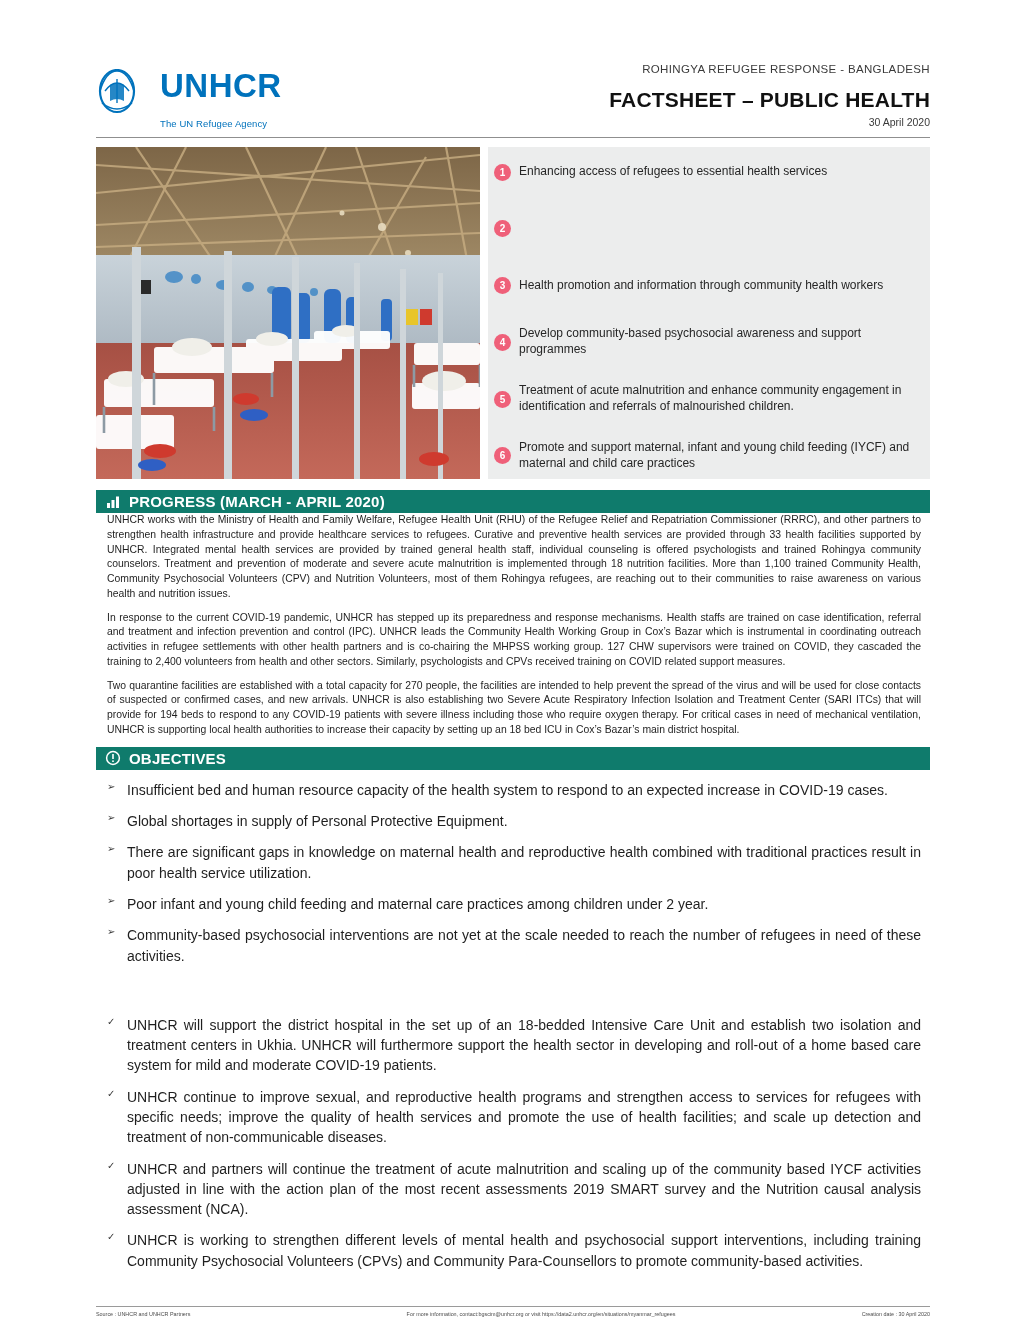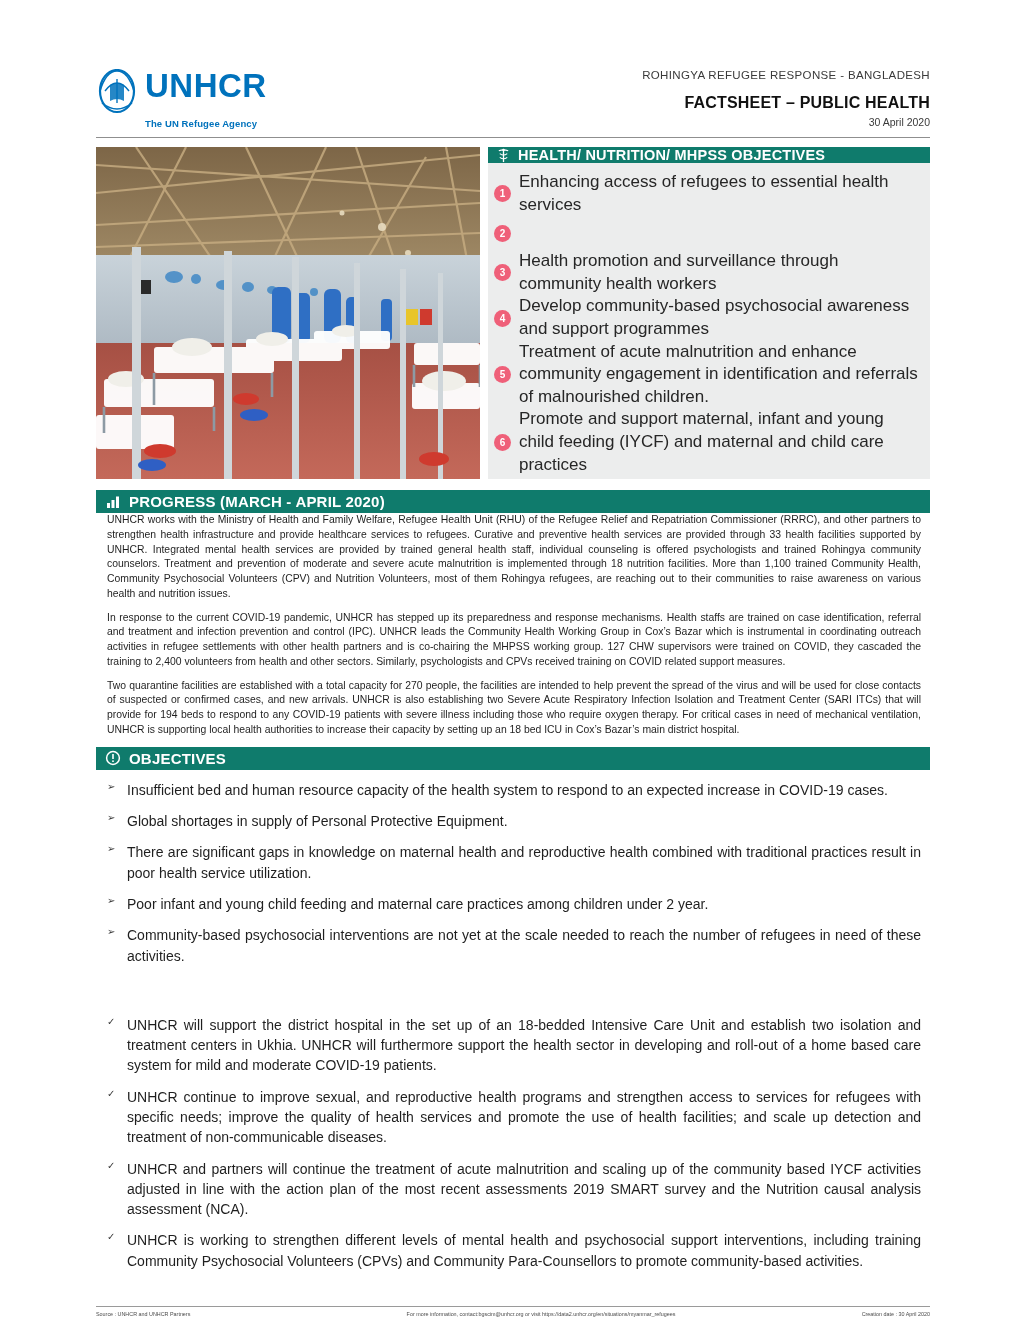--- a/index.html
+++ b/index.html
@@ -30,21 +30,21 @@
   .header {
     display: flex;
     align-items: flex-end;
     justify-content: space-between;
     padding-top: 66px;
     height: 64px;
   }
   .logo-wrap {
     display: flex;
     align-items: flex-start;
-    gap: 7px;
+    gap: 22px;
     padding-bottom: 2px;
   }
   .logo-mark {
     width: 42px;
     height: 46px;
     flex: 0 0 auto;
   }
   .logo-text {
     display: flex;
     flex-direction: column;
@@ -55,34 +55,33 @@
     font-weight: bold;
     color: #0072bc;
     letter-spacing: 0.5px;
     font-family: "Liberation Sans", sans-serif;
   }
   .logo-tag {
     font-size: 9.5px;
     color: #0072bc;
     margin-top: 17px;
     letter-spacing: 0.1px;
-    font-weight: bold;
   }
   .title-block {
     text-align: right;
     padding-bottom: 2px;
   }
   .kicker {
     font-size: 11.5px;
     color: #3a3a3a;
     letter-spacing: 0.35px;
     margin-bottom: 13px;
   }
   .main-title {
-    font-size: 16px;
+    font-size: 21px;
     font-weight: bold;
     color: #111111;
     letter-spacing: 0.2px;
     margin-bottom: 4px;
   }
   .sub-date {
     font-size: 10.5px;
     color: #3a3a3a;
   }
   .header-rule {
@@ -152,21 +151,21 @@
     background: #ef6079;
     color: #ffffff;
     font-size: 10px;
     font-weight: bold;
     display: flex;
     align-items: center;
     justify-content: center;
     flex: 0 0 auto;
   }
   .obj-text {
-    font-size: 17px;
+    font-size: 12px;
     line-height: 1.33;
     color: #262626;
   }
 
   
   .section-header {
     background: #0f7b6c;
     color: #ffffff;
     height: 23px;
     display: flex;
@@ -358,41 +357,31 @@
             <ellipse cx="64" cy="304" rx="16" ry="7" fill="#cf3a2e"></ellipse>
             <ellipse cx="150" cy="252" rx="13" ry="6" fill="#cf3a2e"></ellipse>
             <ellipse cx="158" cy="268" rx="14" ry="6" fill="#2f5fc4"></ellipse>
             <ellipse cx="338" cy="312" rx="15" ry="7" fill="#cf3a2e"></ellipse>
             <ellipse cx="56" cy="318" rx="14" ry="6" fill="#2f5fc4"></ellipse>
           </g>
         </svg>
       </div>
 
       <div class="objectives">
-        <div class="sect-bar">
-          <svg class="bar-icon" viewBox="0 0 16 16">
-            <path d="M8 1 L8 15" stroke="#ffffff" stroke-width="1.4" fill="none"></path>
-            <path d="M3 3 Q8 1 13 3" stroke="#ffffff" stroke-width="1.2" fill="none"></path>
-            <path d="M4 6 Q8 9 12 6" stroke="#ffffff" stroke-width="1.2" fill="none"></path>
-            <path d="M4 10 Q8 13 12 10" stroke="#ffffff" stroke-width="1.2" fill="none"></path>
-            <circle cx="8" cy="2" r="1.3" fill="#ffffff"></circle>
-          </svg>
-          <span>HEALTH/ NUTRITION/ MHPSS OBJECTIVES</span>
-        </div>
         <div class="obj-list">
           <div class="obj-item">
             <div class="obj-num">1</div>
             <div class="obj-text">Enhancing access of refugees to essential health services</div>
           </div>
           <div class="obj-item">
             <div class="obj-num">2</div>
           </div>
           <div class="obj-item">
             <div class="obj-num">3</div>
-            <div class="obj-text">Health promotion and surveillance through community health workers</div>
+            <div class="obj-text">Health promotion and information through community health workers</div>
           </div>
           <div class="obj-item">
             <div class="obj-num">4</div>
             <div class="obj-text">Develop community-based psychosocial awareness and support programmes</div>
           </div>
           <div class="obj-item">
             <div class="obj-num">5</div>
             <div class="obj-text">Treatment of acute malnutrition and enhance community engagement in identification and referrals of malnourished children.</div>
           </div>
           <div class="obj-item">

